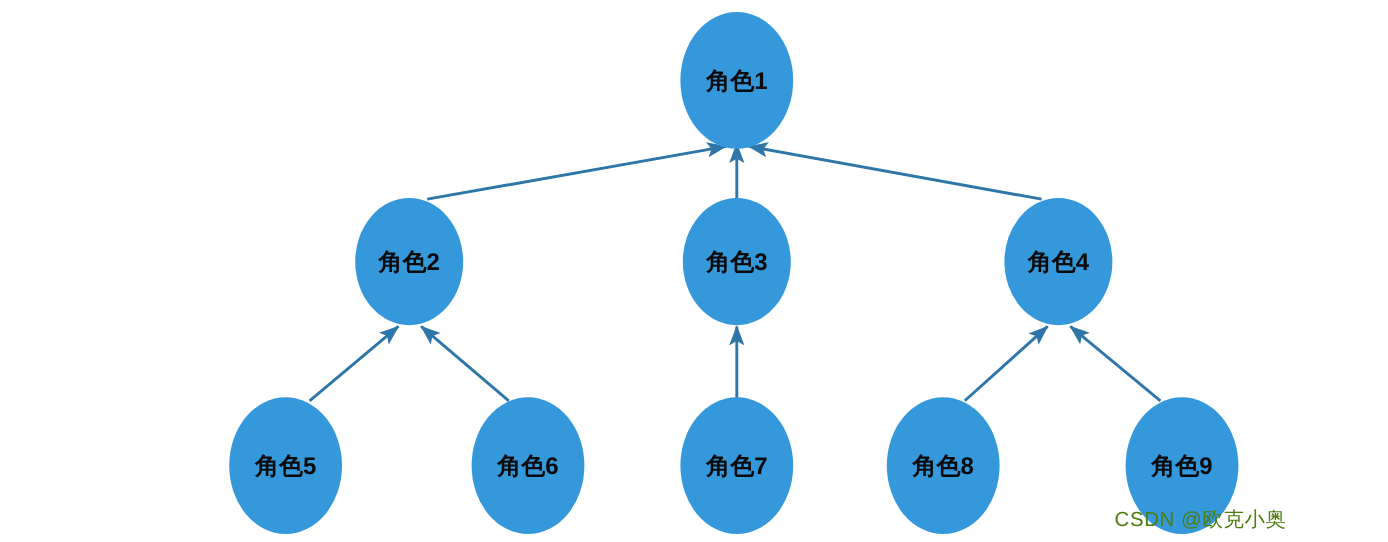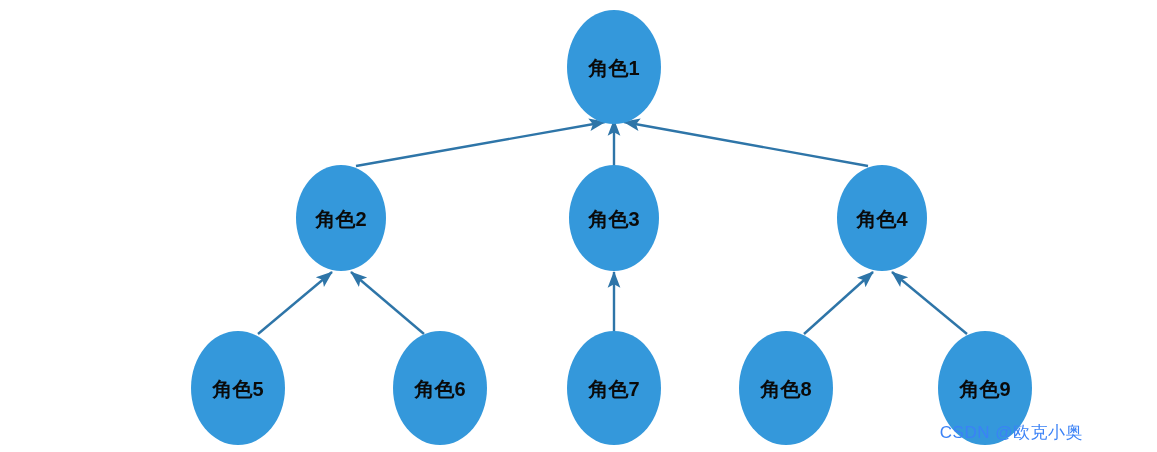--- a/index.html
+++ b/index.html
@@ -53,21 +53,21 @@
     color: #c3c3c3;
     letter-spacing: 0.5px;
     white-space: nowrap;
     -webkit-user-select: none;
     user-select: none;
   }
 </style>
 </head>
 <body>
 
-<div id="canvas" style="width: 1080px; height: 452px; background: rgb(255, 255, 255); padding-left: 11px;">
+<div id="canvas" style="width: 1080px; height: 452px; background: rgb(255, 255, 255);">
 
   <svg id="diagram-svg" viewBox="0 0 1157 452" xmlns="http://www.w3.org/2000/svg">
     <defs>
       <marker id="arrowhead" markerWidth="8" markerHeight="8" refX="6.6" refY="3" orient="auto" markerUnits="strokeWidth">
         <path d="M0,0.35 L7,3 L0,5.65 L1.5,3 Z" fill="#2e75a8"></path>
       </marker>
     </defs>
     <g id="edges-layer">
         <line x1="356" y1="166" x2="605" y2="122" stroke="#2e75a8" stroke-width="2.4" class="edge-line" marker-end="url(#arrowhead)"></line>
         <line x1="614" y1="166" x2="614" y2="120" stroke="#2e75a8" stroke-width="2.4" class="edge-line" marker-end="url(#arrowhead)"></line>
@@ -111,15 +111,15 @@
           <ellipse cx="786" cy="388" rx="47" ry="57" fill="#3498db" class="node-ellipse"></ellipse>
           <text x="786" y="389" class="node-label" fill="#0a0a0a">角色8</text>
         </g>
         <g>
           <ellipse cx="985" cy="388" rx="47" ry="57" fill="#3498db" class="node-ellipse"></ellipse>
           <text x="985" y="389" class="node-label" fill="#0a0a0a">角色9</text>
         </g>
       </g>
   </svg>
 
-  <div class="watermark" style="color: #3b82f6;">CSDN @欧克小奥</div>
+  <div class="watermark" style="color: #4d7c0f;">CSDN @欧克小奥</div>
 
 </div>
 
 </body></html>

